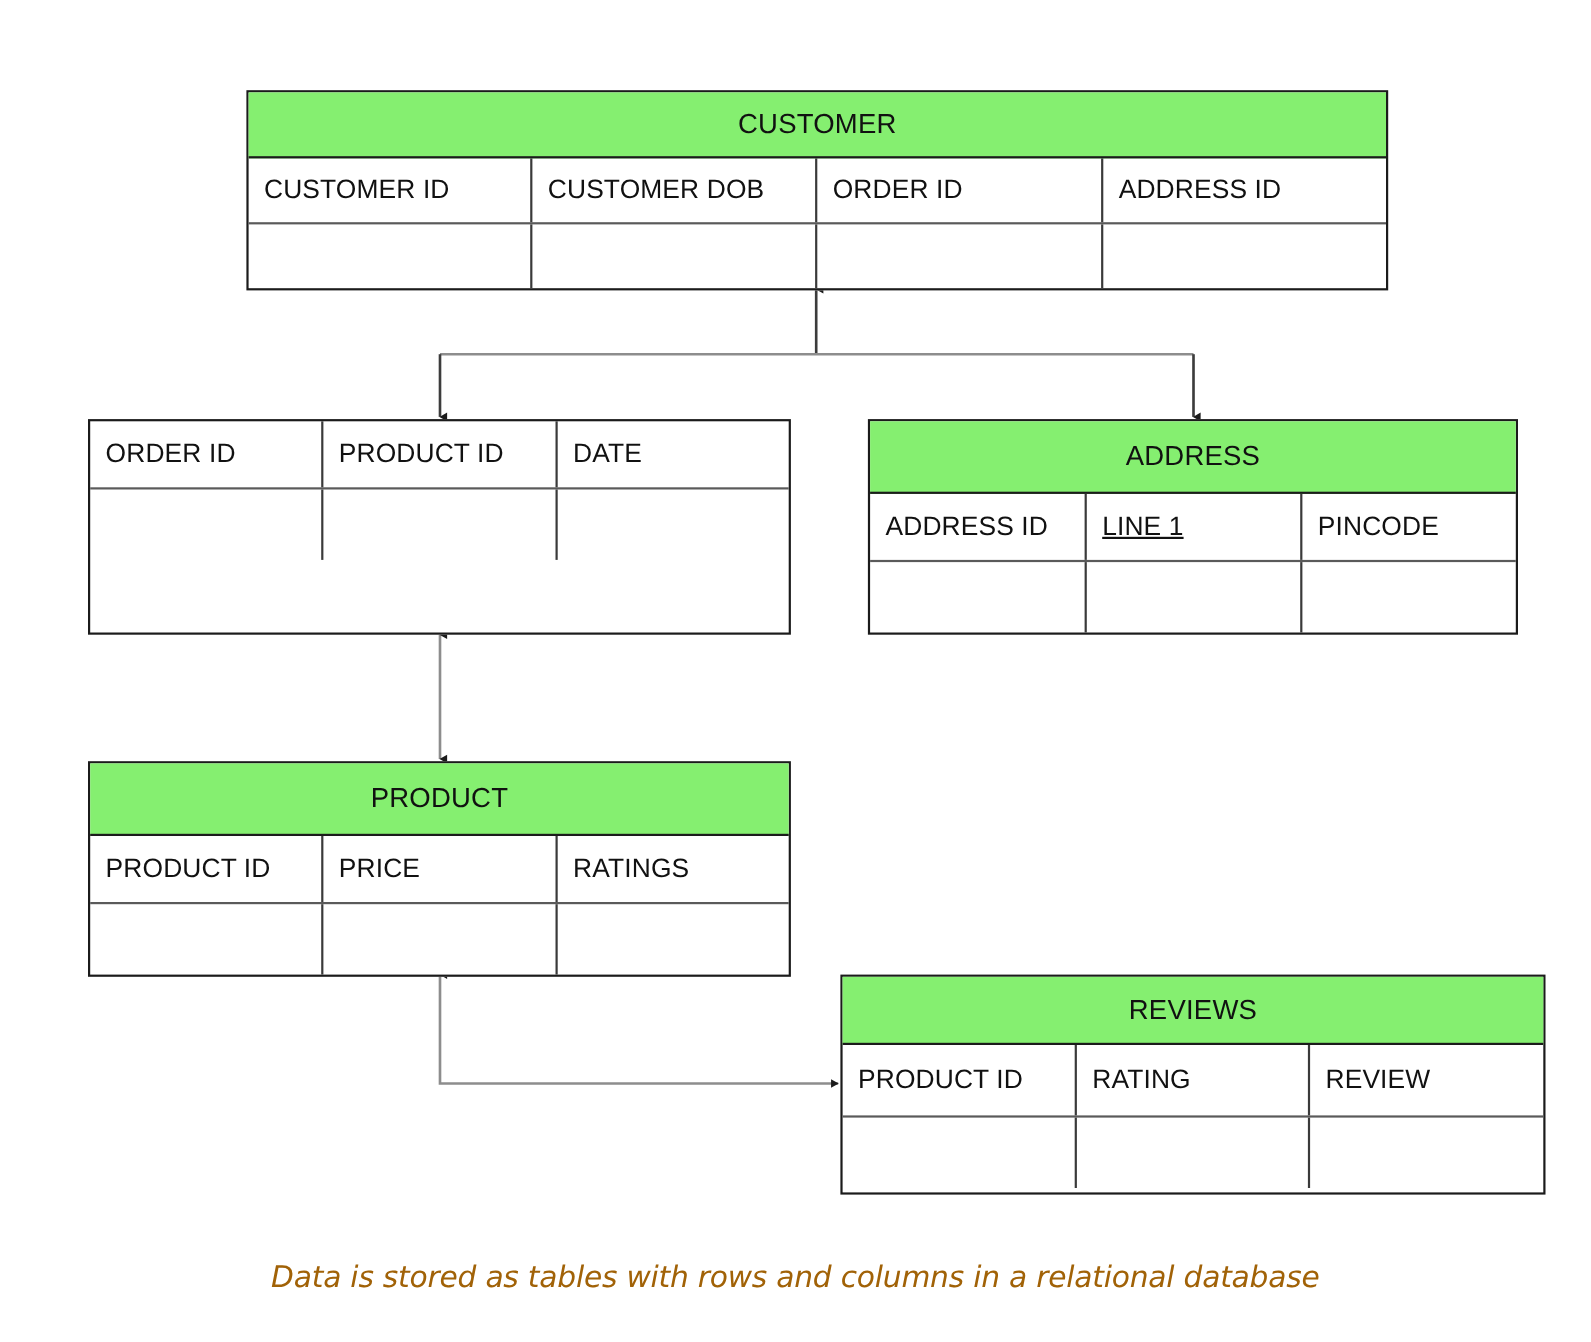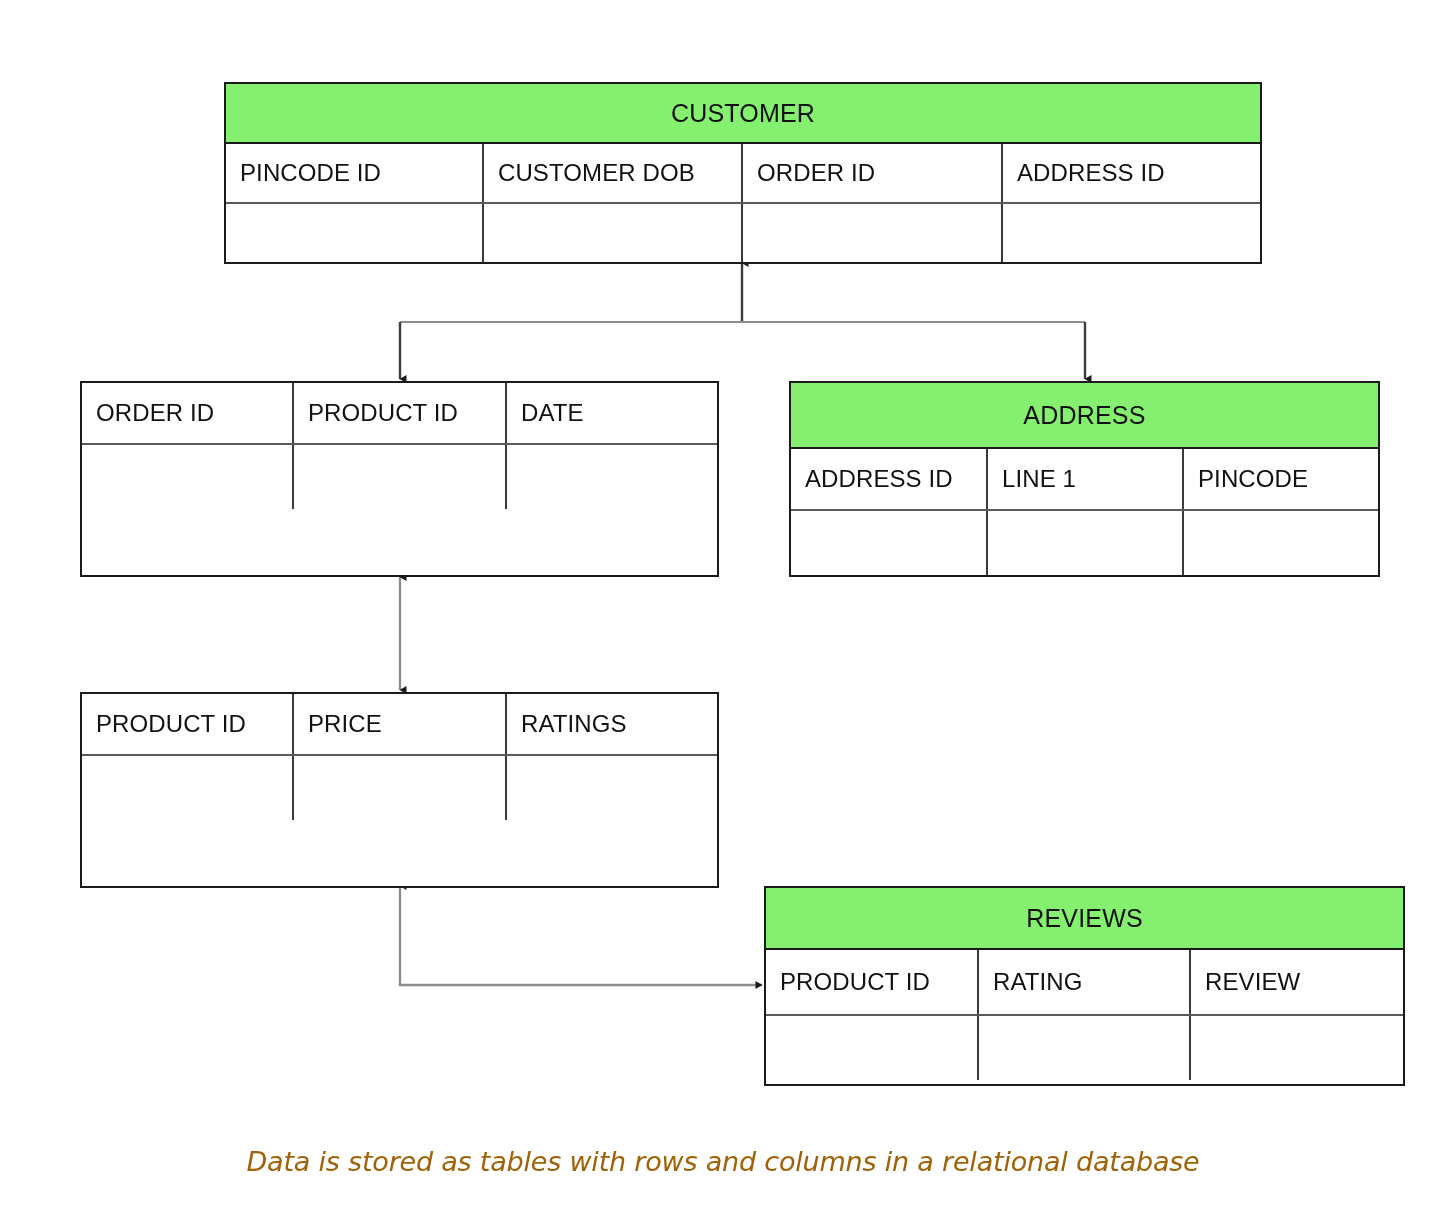--- a/index.html
+++ b/index.html
@@ -123,21 +123,21 @@
     </g>
 
     <g>
       <path d="M400,886 L400,985 L762,985" stroke="#8d8d8d" stroke-width="2.4" fill="none" marker-start="url(#arrow-down)" marker-end="url(#arrow-right)"></path>
     </g>
   </svg>
 
   <div class="entity" id="entity-customer" style="left:224px; top:82px; width:1038px; height:182px;">
     <div class="entity-title" style="height:60px;">CUSTOMER</div>
     <div class="entity-row header-row" style="height:60px;">
-      <div class="cell" style="width:258px;">PINCODE ID</div>
+      <div class="cell" style="width:258px;">CUSTOMER ID</div>
       <div class="cell" style="width:259px;">CUSTOMER DOB</div>
       <div class="cell" style="width:260px;">ORDER ID</div>
       <div class="cell" style="width:257px;">ADDRESS ID</div>
     </div>
     <div class="entity-row" style="height:58px;">
       <div class="cell empty" style="width:258px;"></div>
       <div class="cell empty" style="width:259px;"></div>
       <div class="cell empty" style="width:260px;"></div>
       <div class="cell empty" style="width:257px;"></div>
     </div>
@@ -153,31 +153,32 @@
       <div class="cell empty" style="width:212px;"></div>
       <div class="cell empty" style="width:213px;"></div>
       <div class="cell empty" style="width:210px;"></div>
     </div>
   </div>
 
   <div class="entity" id="entity-address" style="left:789px; top:381px; width:591px; height:196px;">
     <div class="entity-title" style="height:66px;">ADDRESS</div>
     <div class="entity-row header-row" style="height:62px;">
       <div class="cell" style="width:197px;">ADDRESS ID</div>
-      <div class="cell" style="width:196px;">LINE 1</div>
+      <div class="cell" style="width:196px;text-decoration:underline;">LINE 1</div>
       <div class="cell" style="width:194px;">PINCODE</div>
     </div>
     <div class="entity-row" style="height:64px;">
       <div class="cell empty" style="width:197px;"></div>
       <div class="cell empty" style="width:196px;"></div>
       <div class="cell empty" style="width:194px;"></div>
     </div>
   </div>
 
   <div class="entity" id="entity-product" style="left:80px; top:692px; width:639px; height:196px;">
+    <div class="entity-title" style="height:66px;">PRODUCT</div>
     <div class="entity-row header-row" style="height:62px;">
       <div class="cell" style="width:212px;">PRODUCT ID</div>
       <div class="cell" style="width:213px;">PRICE</div>
       <div class="cell" style="width:210px;">RATINGS</div>
     </div>
     <div class="entity-row" style="height:64px;">
       <div class="cell empty" style="width:212px;"></div>
       <div class="cell empty" style="width:213px;"></div>
       <div class="cell empty" style="width:210px;"></div>
     </div>

